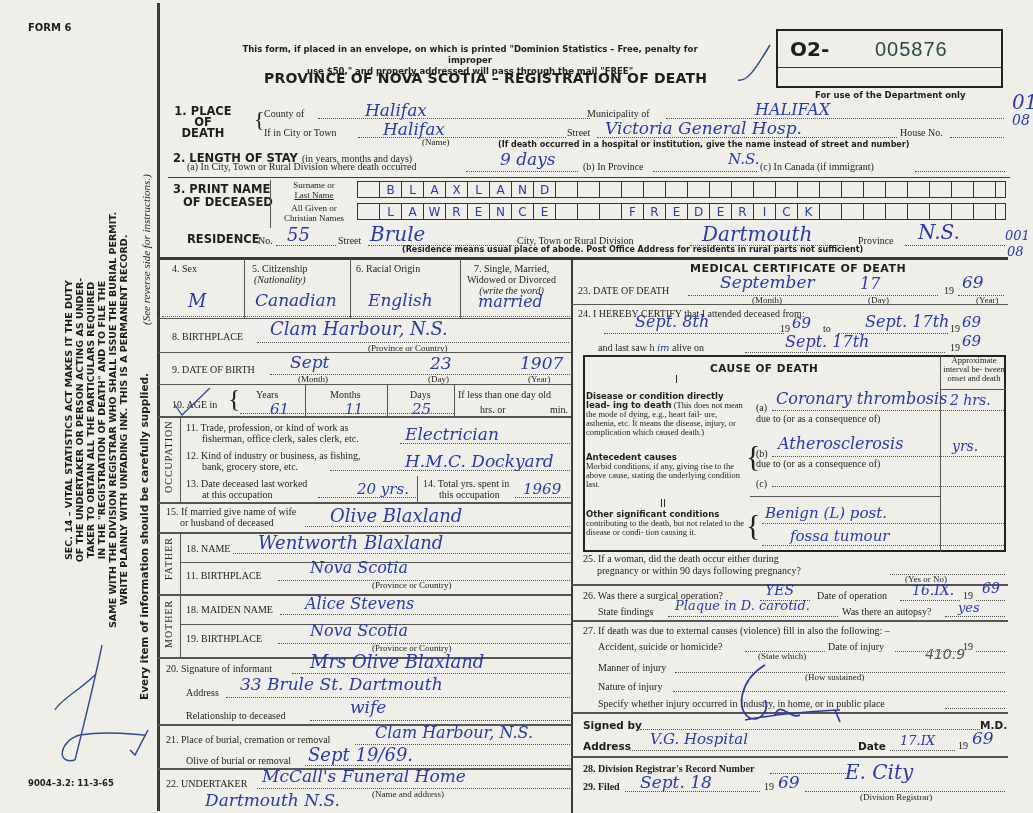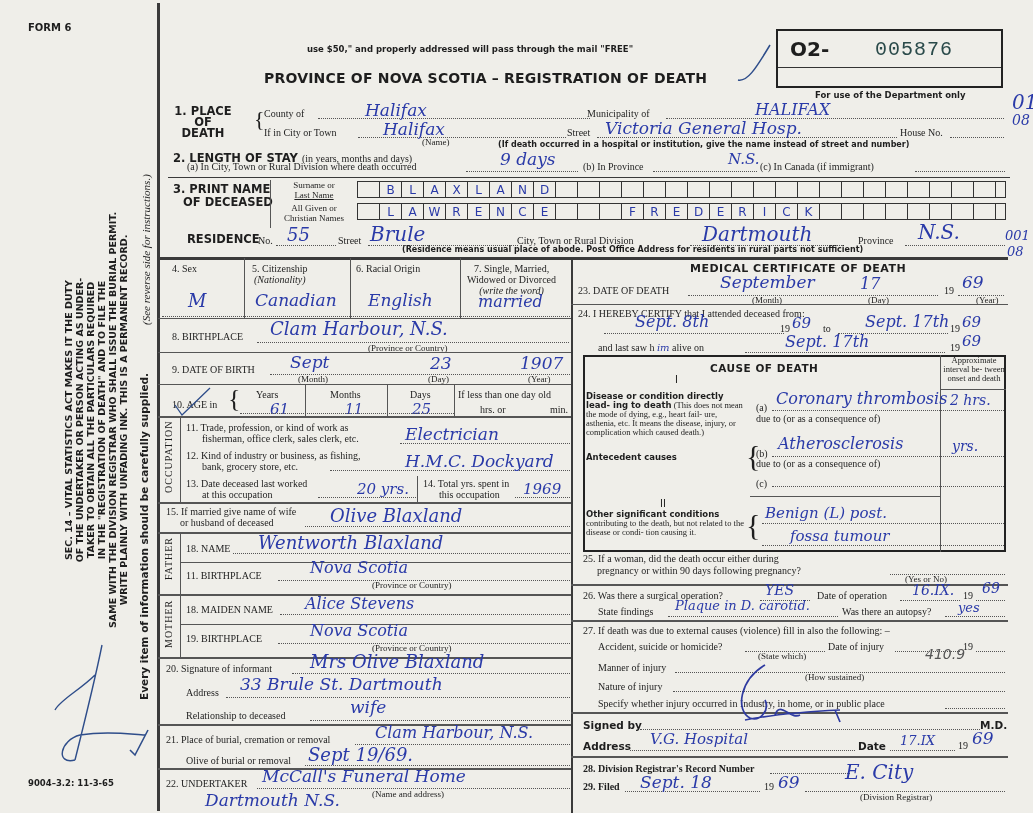--- a/index.html
+++ b/index.html
@@ -42,32 +42,33 @@
 <div class="abs" style="left:140px;top:325px;height:1px">
   <div class="vert" style="font-size:11px;font-style:italic;left:0;top:0">(See reverse side for instructions.)</div>
 </div>
 <svg class="abs" style="left:40px;top:640px" width="120" height="130">
   <path d="M35,120 C45,80 55,40 62,5 M55,35 C40,50 20,60 15,70 M40,95 C20,100 15,125 35,120 M40,95 C70,90 95,95 105,95" stroke="#2e4d8a" stroke-width="1.4" fill="none"></path>
   <path d="M90,110 L95,115 L108,90" stroke="#2e4d8a" stroke-width="1.6" fill="none"></path>
 </svg>
 <div class="abs sans bold" style="left:28px;top:778px;font-size:8.5px">9004–3.2: 11-3-65</div>
 
 <div class="abs sans bold" style="left:220px;top:44px;font-size:8.5px;width:500px;text-align:center;line-height:11px">
+  <div>This form, if placed in an envelope, on which is printed "Dominion Statistics – Free, penalty for improper</div>
   <div>use $50," and properly addressed will pass through the mail "FREE"</div>
 </div>
 <div class="abs sans bold" style="left:264px;top:70px;font-size:14px;letter-spacing:0.2px">PROVINCE OF NOVA SCOTIA – REGISTRATION OF DEATH</div>
 
 <svg class="abs" style="left:735px;top:40px" width="40" height="45">
     <path d="M3,40 C12,42 20,30 35,5" stroke="#2e4d8a" stroke-width="1.5" fill="none"></path>
   </svg>
 
 <div class="abs" style="left:776px;top:29px;width:227px;height:59px;border:2px solid #222">
   <div style="height:37px;border-bottom:1px solid #333;display:flex;align-items:center;padding-left:12px">
     <span class="sans bold" style="font-size:20px;width:85px">O2-</span>
-    <span style="font-family:Liberation Mono, monospace;font-size:20px;color:#2a4a4a;letter-spacing:1px">005876</span>
+    <span style="font-family:Liberation Sans, sans-serif;font-size:20px;color:#2a4a4a;letter-spacing:1px">005876</span>
   </div>
 </div>
 <div class="abs sans bold" style="left:815px;top:90px;font-size:8.5px">For use of the Department only</div>
 
 <div class="abs hw" style="left:1012px;top:90px;font-size:20px">01</div>
 <div class="abs hw" style="left:1012px;top:112px;font-size:14px">08</div>
 <div class="abs hw" style="left:1005px;top:228px;font-size:13px">001</div>
 <div class="abs hw" style="left:1007px;top:244px;font-size:13px">08</div>
 
 <div class="abs sans bold" style="left:173px;top:106px;font-size:11.5px;line-height:11px;text-align:center;width:60px">
@@ -399,20 +400,21 @@
   <span>(This does not mean the mode of dying, e.g., heart fail- ure, asthenia, etc. It means the disease, injury, or complication which caused death.)</span>
 </div>
 <div class="abs lbl" style="left:756px;top:402px">(a)</div>
 <div class="dots" style="left:772px;top:410px;width:232px"></div>
 <div class="abs hw" style="left:776px;top:389px;font-size:16px">Coronary thrombosis</div>
 <div class="abs hw" style="left:950px;top:392px;font-size:14px">2 hrs.</div>
 <div class="abs lbl" style="left:756px;top:413px">due to (or as a consequence of)</div>
 
 <div class="abs" style="left:586px;top:453px;width:162px;font-size:8.5px;line-height:9px">
   <div class="sans bold">Antecedent causes</div>
+  <div>Morbid conditions, if any, giving rise to the above cause, stating the underlying condition last.</div>
 </div>
 <div class="abs" style="left:746px;top:441px;font-size:30px;line-height:30px">{</div>
 <div class="abs lbl" style="left:756px;top:448px">(b)</div>
 <div class="dots" style="left:772px;top:456px;width:232px"></div>
 <div class="abs hw" style="left:778px;top:434px;font-size:16px">Atherosclerosis</div>
 <div class="abs hw" style="left:952px;top:438px;font-size:14px">yrs.</div>
 <div class="abs lbl" style="left:756px;top:458px">due to (or as a consequence of)</div>
 <div class="abs lbl" style="left:756px;top:478px">(c)</div>
 <div class="dots" style="left:772px;top:486px;width:232px"></div>
 <div class="thin" style="left:750px;top:496px;width:190px"></div>

